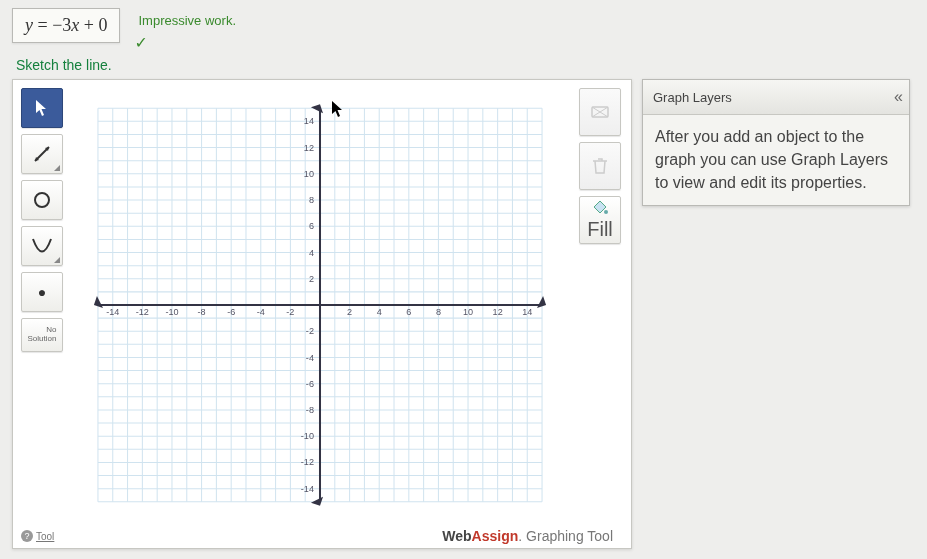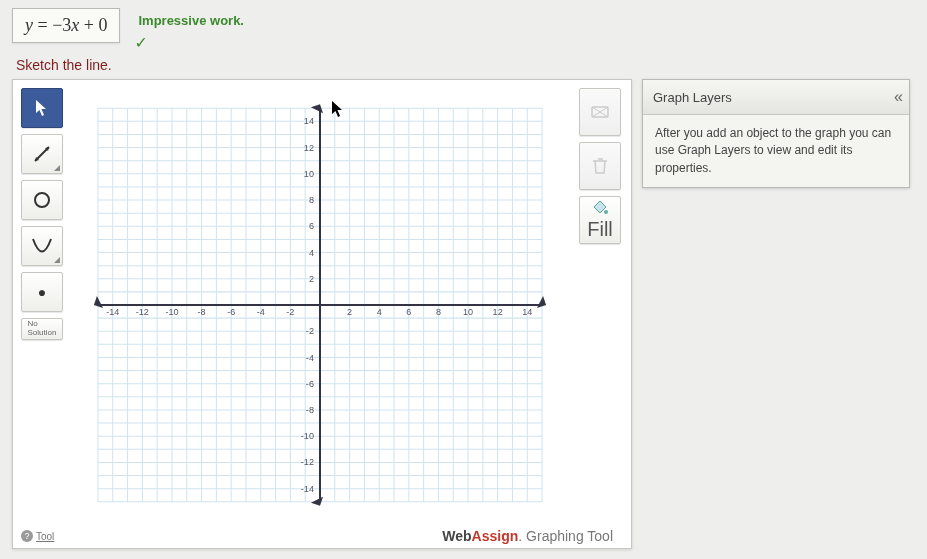--- a/index.html
+++ b/index.html
@@ -18,34 +18,34 @@
     background: #fafaf7;
     padding: 6px 12px;
     font-size: 18px;
     font-family: "Times New Roman", serif;
     font-style: italic;
     box-shadow: 0 1px 2px rgba(0,0,0,.08);
   }
   .equation-box .op { font-style: normal; }
   .feedback {
     color: #3a8a2d;
-    font-weight: bold;
+    font-weight: normal;
     font-size: 13px;
     position: relative;
     top: -6px;
   }
   .check-icon {
     position: absolute;
     left: -4px;
     top: 16px;
     color: #3a8a2d;
     font-size: 16px;
   }
   .feedback-wrap { position: relative; }
-  .prompt { font-size: 14px; color: #7f1d1d; margin: 6px 0 6px 4px; }
+  .prompt { font-size: 14px; color: #15803d; margin: 6px 0 6px 4px; }
   .work-area { display: flex; gap: 10px; align-items: flex-start; }
   .graph-panel {
     background: #fff;
     border: 1px solid #c7c7c2;
     box-shadow: 0 1px 3px rgba(0,0,0,.12);
     padding: 8px;
     display: flex;
     gap: 6px;
     width: 620px;
     height: 470px;
@@ -57,21 +57,21 @@
     border: 1px solid #c7c7c2;
     background: linear-gradient(#ffffff,#eeeeea);
     display: flex; align-items: center; justify-content: center;
     font-size: 18px; color: #333;
     cursor: pointer;
     border-radius: 2px;
     box-shadow: 0 1px 1px rgba(0,0,0,.1);
     position: relative;
   }
   .tool-btn.active { background: #3b5b9b; color: #fff; border-color:#2d477a; }
-  .tool-btn.nosol { font-size: 8px; line-height: 1.1; text-align:left; color:#666; height:22px; }
+  .tool-btn.nosol { font-size: 8px; line-height: 1.1; text-align:right; color:#666; height:34px; }
   .tool-btn .corner { position:absolute; right:2px; bottom:2px; width:0;height:0;border-left:6px solid transparent;border-bottom:6px solid #888; }
   .right-tool-col { display:flex; flex-direction:column; gap:6px; width: 44px; margin-left:4px;}
   .right-tool-col .tool-btn { height:48px; font-size:20px; }
   .right-tool-col .disabled { color:#ccc; background:linear-gradient(#fafafa,#efefef); }
   .fill-btn { height:48px; font-size:10px; color:#555; flex-direction:column; gap:2px;}
   .grid-wrap { flex:1; position:relative; }
   svg.grid { width:100%; height: calc(100% - 18px); display:block; }
   .grid line.minor { stroke:#d0e3ef; stroke-width:1; }
   .grid line.axis { stroke:#334; stroke-width:2; }
   .grid text { font-size:9px; fill:#556; font-family:Arial; }
@@ -86,21 +86,21 @@
     box-shadow:0 1px 3px rgba(0,0,0,.15);
   }
   .layers-head {
     background: linear-gradient(#f6f6f3,#e4e4e0);
     border-bottom:1px solid #c7c7c2;
     padding:8px 10px;
     display:flex; justify-content:space-between; align-items:center;
     font-weight:normal; font-size:13px; color:#444;
   }
   .layers-head .chev { font-size:16px; color:#666; cursor:pointer; letter-spacing:-4px;}
-  .layers-body { padding:10px 12px; font-size:12px; color:#444; line-height:1.45; background:#f4f4f1;}
+  .layers-body { padding:10px 12px; font-size:16px; color:#444; line-height:1.45; background:#f4f4f1;}
   .cursor-overlay { position:absolute; top:12px; left:260px; font-size:16px; color:#000; pointer-events:none;}
 </style>
 </head>
 <body>
 
 <div class="top-row">
   <div class="equation-box">
     <span>y</span>
     <span class="op">=</span>
     <span class="op">−3</span><span>x</span>

